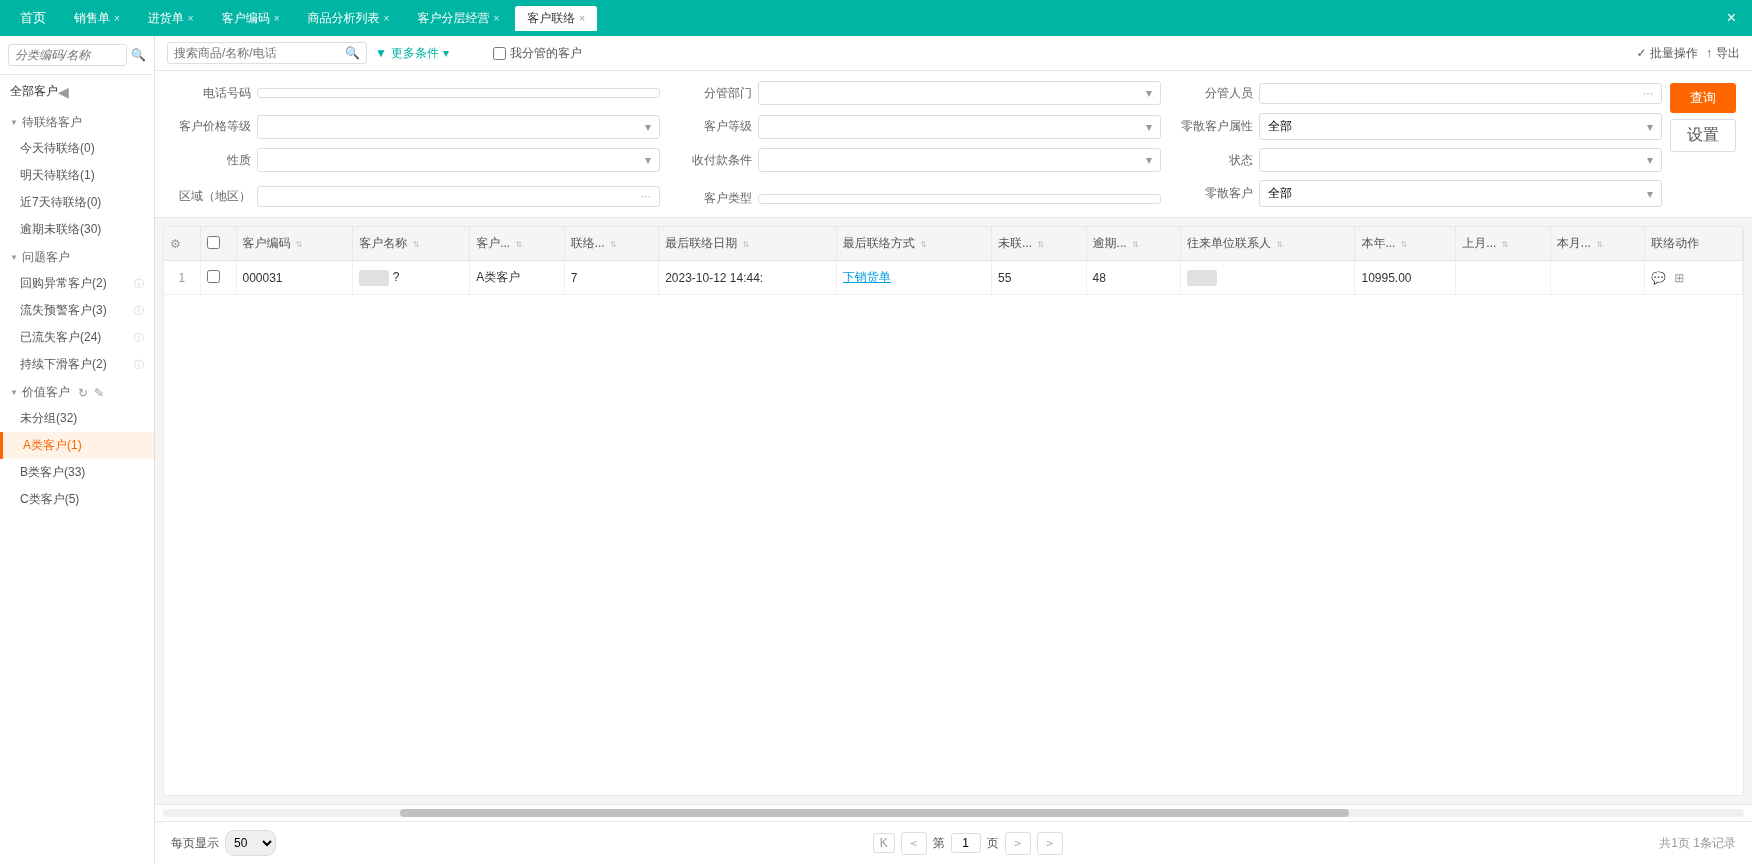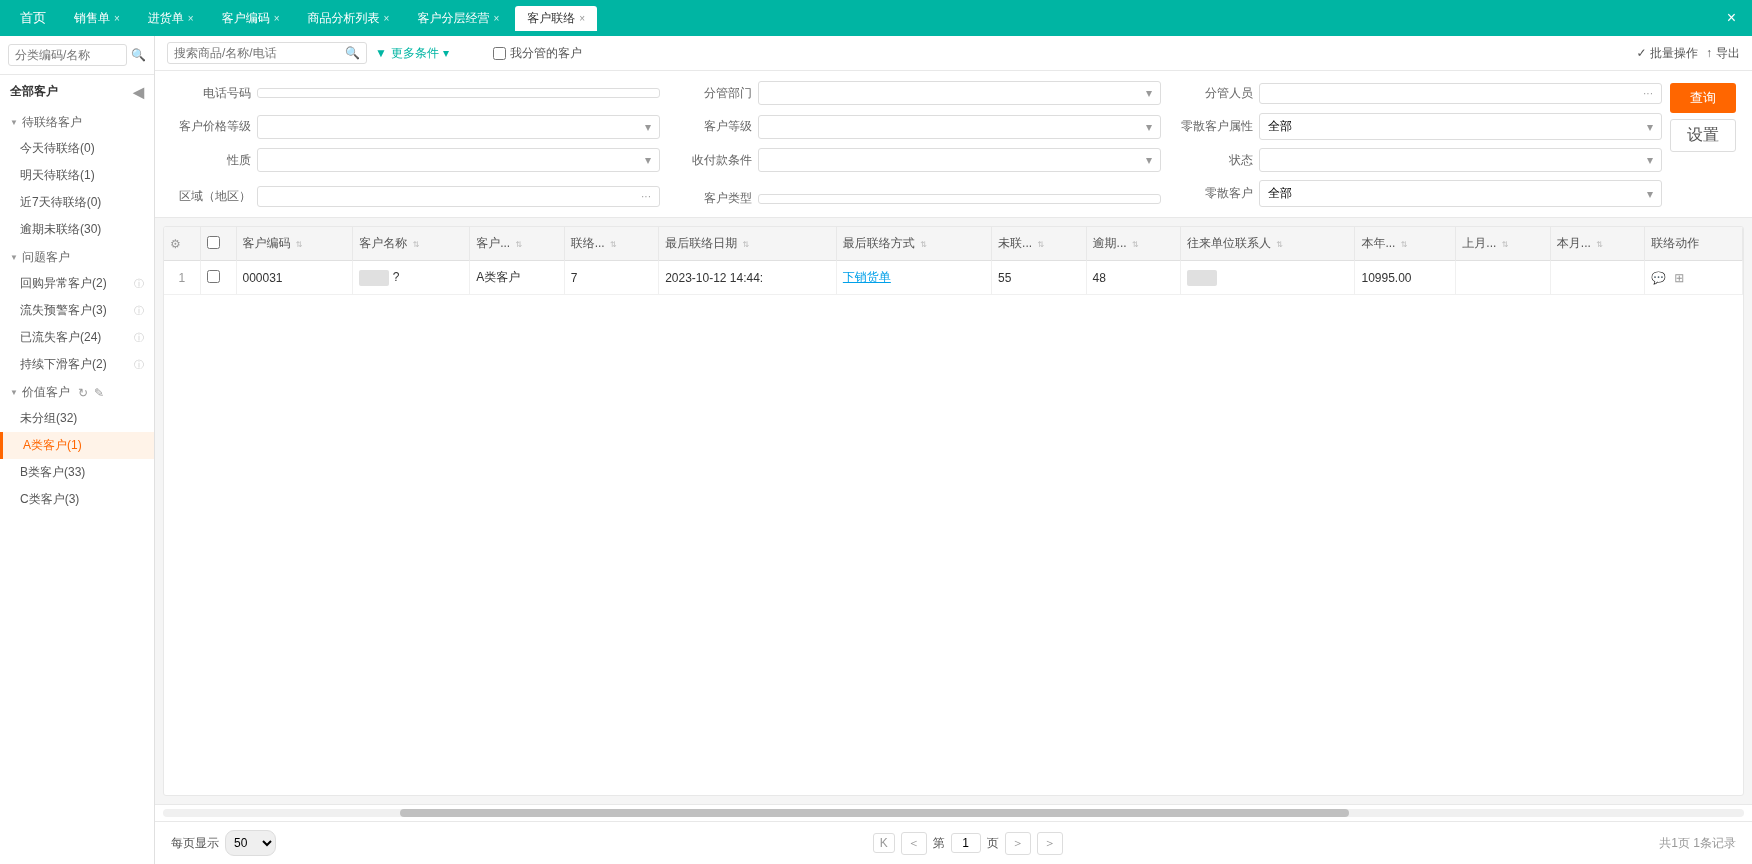--- a/index.html
+++ b/index.html
@@ -52,29 +52,29 @@
       align-items: center;
       border-bottom: 1px solid #e8e8e8;
     }
     .sidebar-search input {
       border: 1px solid #ddd;
       border-radius: 3px;
       padding: 3px 6px;
       width: 100%;
       font-size: 12px;
       outline: none;
+      font-style: italic;
     }
     .sidebar-search .search-icon { color: #999; margin-left: 4px; cursor: pointer; }
 
     .sidebar-header {
       padding: 8px 10px;
       display: flex;
       align-items: center;
-      justify-content: space-between;
-      font-weight: bold;
+      font-weight: normal;
       color: #333;
     }
     .sidebar-header .collapse { color: #999; cursor: pointer; font-size: 14px; }
 
     .sidebar-section-title {
       padding: 6px 10px 4px;
       color: #666;
       font-size: 12px;
       display: flex;
       align-items: center;
@@ -362,21 +362,21 @@
     <div class="sidebar-item">
       <span>未分组(32)</span>
     </div>
     <div class="sidebar-item active">
       <span>A类客户(1)</span>
     </div>
     <div class="sidebar-item">
       <span>B类客户(33)</span>
     </div>
     <div class="sidebar-item">
-      <span>C类客户(3)</span>
+      <span>C类客户(5)</span>
     </div>
   </div>
 
   <div class="content-area">
 
     <div class="filter-bar">
       <div class="filter-search">
         <input type="text" placeholder="搜索商品/名称/电话" style="">
         <span style="color:#999;">🔍</span>
       </div>

